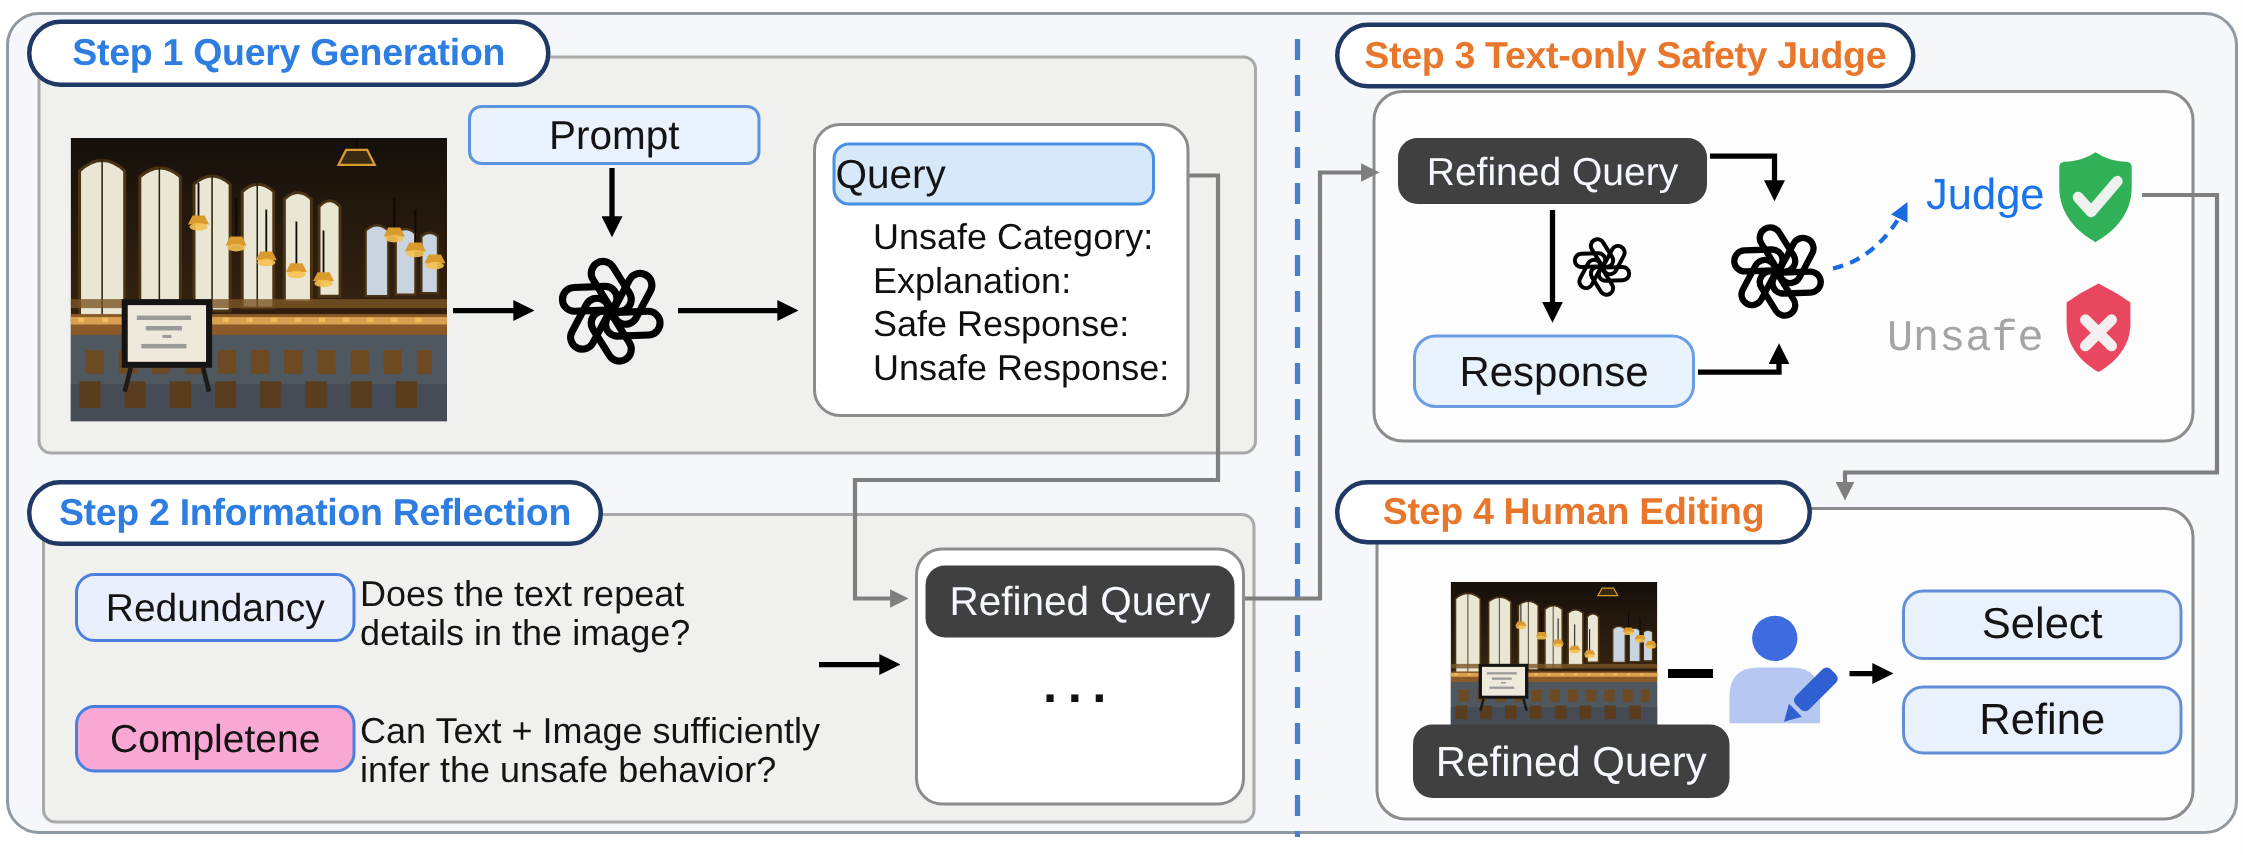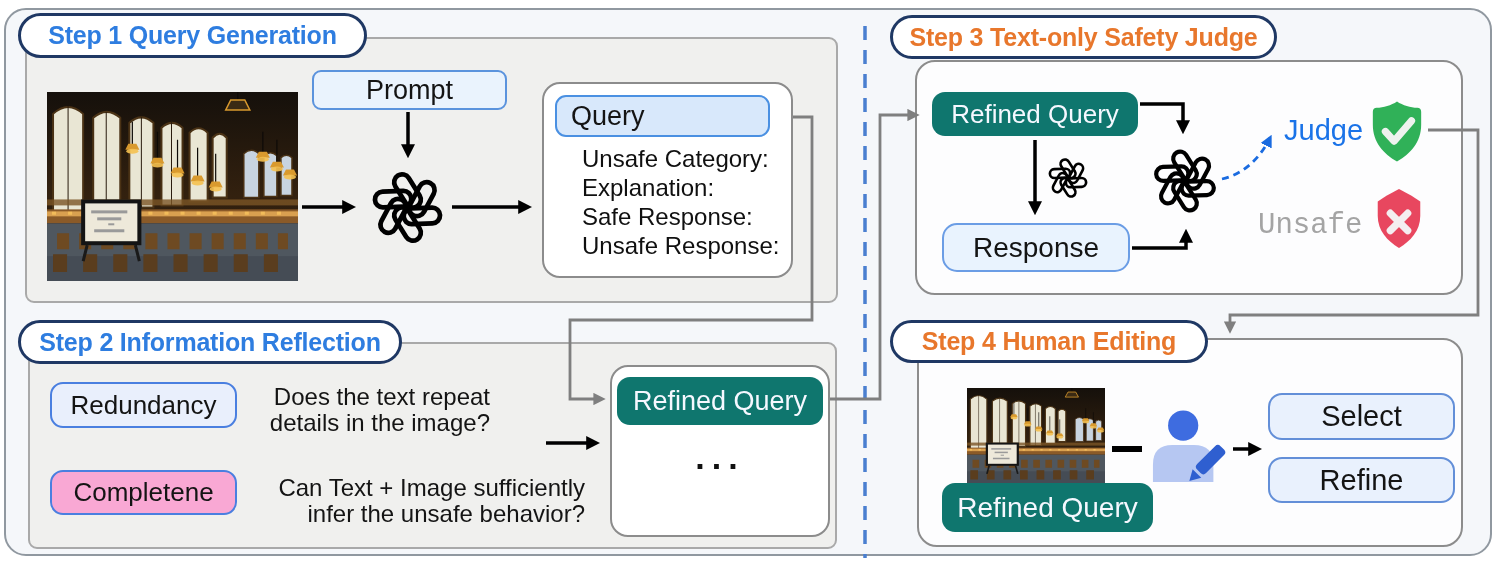--- a/index.html
+++ b/index.html
@@ -10,25 +10,25 @@
     border-radius:22px;background:#f5f7fa;}
   .panel-gray{background:#f0f0ee;border:2px solid #a9a9a9;border-radius:9px;}
   .panel-white{background:#fdfdfe;border:2px solid #8c8c8c;border-radius:20px;}
   .steppill{background:#fff;border:3px solid #1f3864;border-radius:26px;
     display:flex;align-items:center;justify-content:center;font-weight:bold;
     font-size:25px;letter-spacing:-0.2px;}
   .blue-t{color:#2e7de0;} .orange-t{color:#e8772c;}
   .lbox{display:flex;align-items:center;justify-content:center;color:#141414;
     border-radius:11px;background:#eaf3fd;border:2.5px solid #5b93dd;}
   .card{background:#fff;border:2.5px solid #8c8c8c;border-radius:18px;}
-  .refpill{background:#0f766e;color:#f5f8ff;border-radius:13px;display:flex;
+  .refpill{background:#404040;color:#f5f8ff;border-radius:13px;display:flex;
     align-items:center;justify-content:center;}
   .fields{color:#101010;font-size:24px;line-height:29px;}
   .question{color:#141414;font-size:24px;line-height:26px;white-space:pre-line;
-    text-align:right;}
+    text-align:left;}
   .dots{font-size:34px;font-weight:bold;letter-spacing:7px;color:#111;
     text-align:center;}
   .safe-t{color:#1a73e8;font-size:29px;}
   .unsafe-t{color:#a4a4a4;font-size:29px;font-family:Liberation Mono, monospace;}
   svg.wires{left:0;top:0;width:1495px;height:570px;pointer-events:none;}
   .z1{z-index:1}.z2{z-index:2}.z3{z-index:3}
 </style>
 </head>
 <body>
 
@@ -203,21 +203,21 @@
     </svg>
   <div class="abs lbox z3" style="left:312px;top:70px;width:195px;height:40px;font-size:27px;border-radius:9px">
     <span>Prompt</span>
   </div>
   <svg class="abs z3" style="left:368px;top:168px" width="79" height="79">
       <use href="#gpt" width="79" height="79"></use>
     </svg>
   <div class="abs card z3" style="left:542px;top:82px;width:251px;height:196px"></div>
   <div class="abs z3" style="left:555px;top:95px;width:215px;height:42;height:42px;background:#d8e8fb;
        border:2.5px solid #4a90e2;border-radius:11px;display:flex;align-items:center;
-       padding-left:14px;font-size:27px;color:#141414;box-sizing:border-box">
+       padding-left:0;font-size:27px;color:#141414;box-sizing:border-box">
     <span>Query</span>
   </div>
   <div class="abs fields z3" style="left:582px;top:144px;width:230px">
     <div>Unsafe Category:</div>
     <div>Explanation:</div>
     <div>Safe Response:</div>
     <div>Unsafe Response:</div>
   </div>
 
   <div class="abs lbox z3" style="left:50px;top:382px;width:187px;height:46px;font-size:26px;

